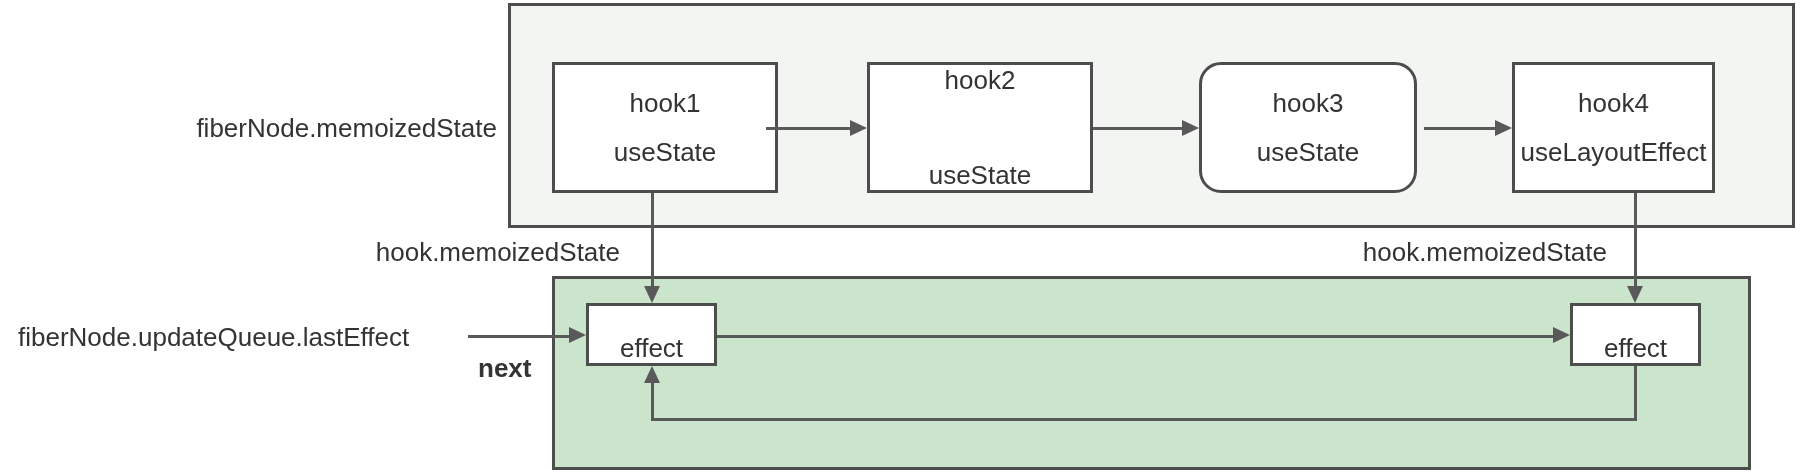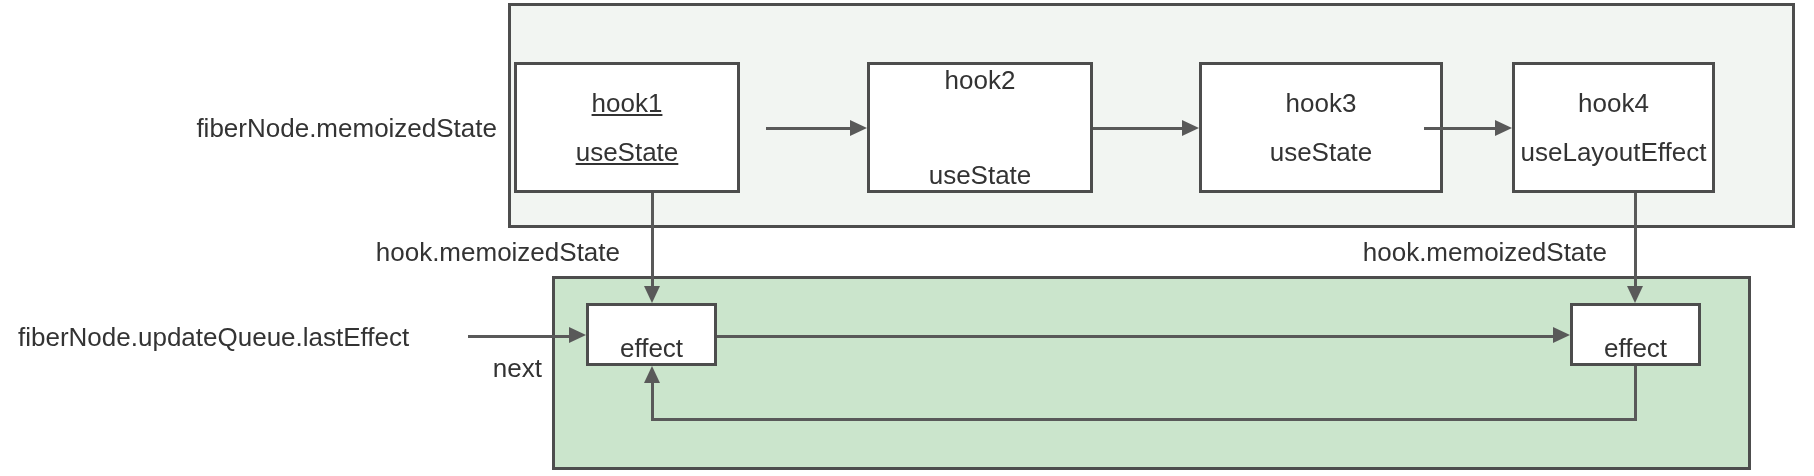--- a/index.html
+++ b/index.html
@@ -31,49 +31,49 @@
   .head-u { border-left:8px solid transparent; border-right:8px solid transparent; border-bottom:17px solid #595959; }
 </style>
 </head>
 <body>
 
 <div class="canvas">
 
   <div class="container-box fiber-box"></div>
   <div class="container-box queue-box"></div>
 
-  <div class="node hook" style="left:514px;width:226px;text-decoration:underline;">
+  <div class="node hook" style="left:552px;width:226px;">
     <span>hook1</span>
     <span>useState</span>
   </div>
   <div class="node hook" style="left:867px;width:226px;justify-content:space-between;">
     <span>hook2</span>
     <span>useState</span>
   </div>
-  <div class="node hook" style="left:1199px;width:244px;">
+  <div class="node hook" style="left:1199px;width:218px;border-radius:22px;">
     <span>hook3</span>
     <span>useState</span>
   </div>
   <div class="node hook" style="left:1512px;width:203px;">
     <span>hook4</span>
     <span>useLayoutEffect</span>
   </div>
 
   <div class="node effect" style="left:586px;">
     <span>effect</span>
   </div>
   <div class="node effect" style="left:1570px;">
     <span>effect</span>
   </div>
 
   <div class="lbl" style="left:157px;top:113px;width:340px;text-align:right;">fiberNode.memoizedState</div>
   <div class="lbl" style="left:352px;top:237px;width:268px;text-align:right;">hook.memoizedState</div>
   <div class="lbl" style="left:1339px;top:237px;width:268px;text-align:right;">hook.memoizedState</div>
   <div class="lbl" style="left:18px;top:322px;">fiberNode.updateQueue.lastEffect</div>
-  <div class="lbl" style="left:478px;top:353px;width:64px;text-align:right;">next</div>
+  <div class="lbl" style="left:478px;top:353px;width:64px;font-weight:bold;">next</div>
 
   <div>
     <div class="hline" style="left:766px;top:127px;width:86px;"></div>
     <div class="head head-r" style="left:850px;top:120px;"></div>
   </div>
   <div>
     <div class="hline" style="left:1093px;top:127px;width:90px;"></div>
     <div class="head head-r" style="left:1182px;top:120px;"></div>
   </div>
   <div>

